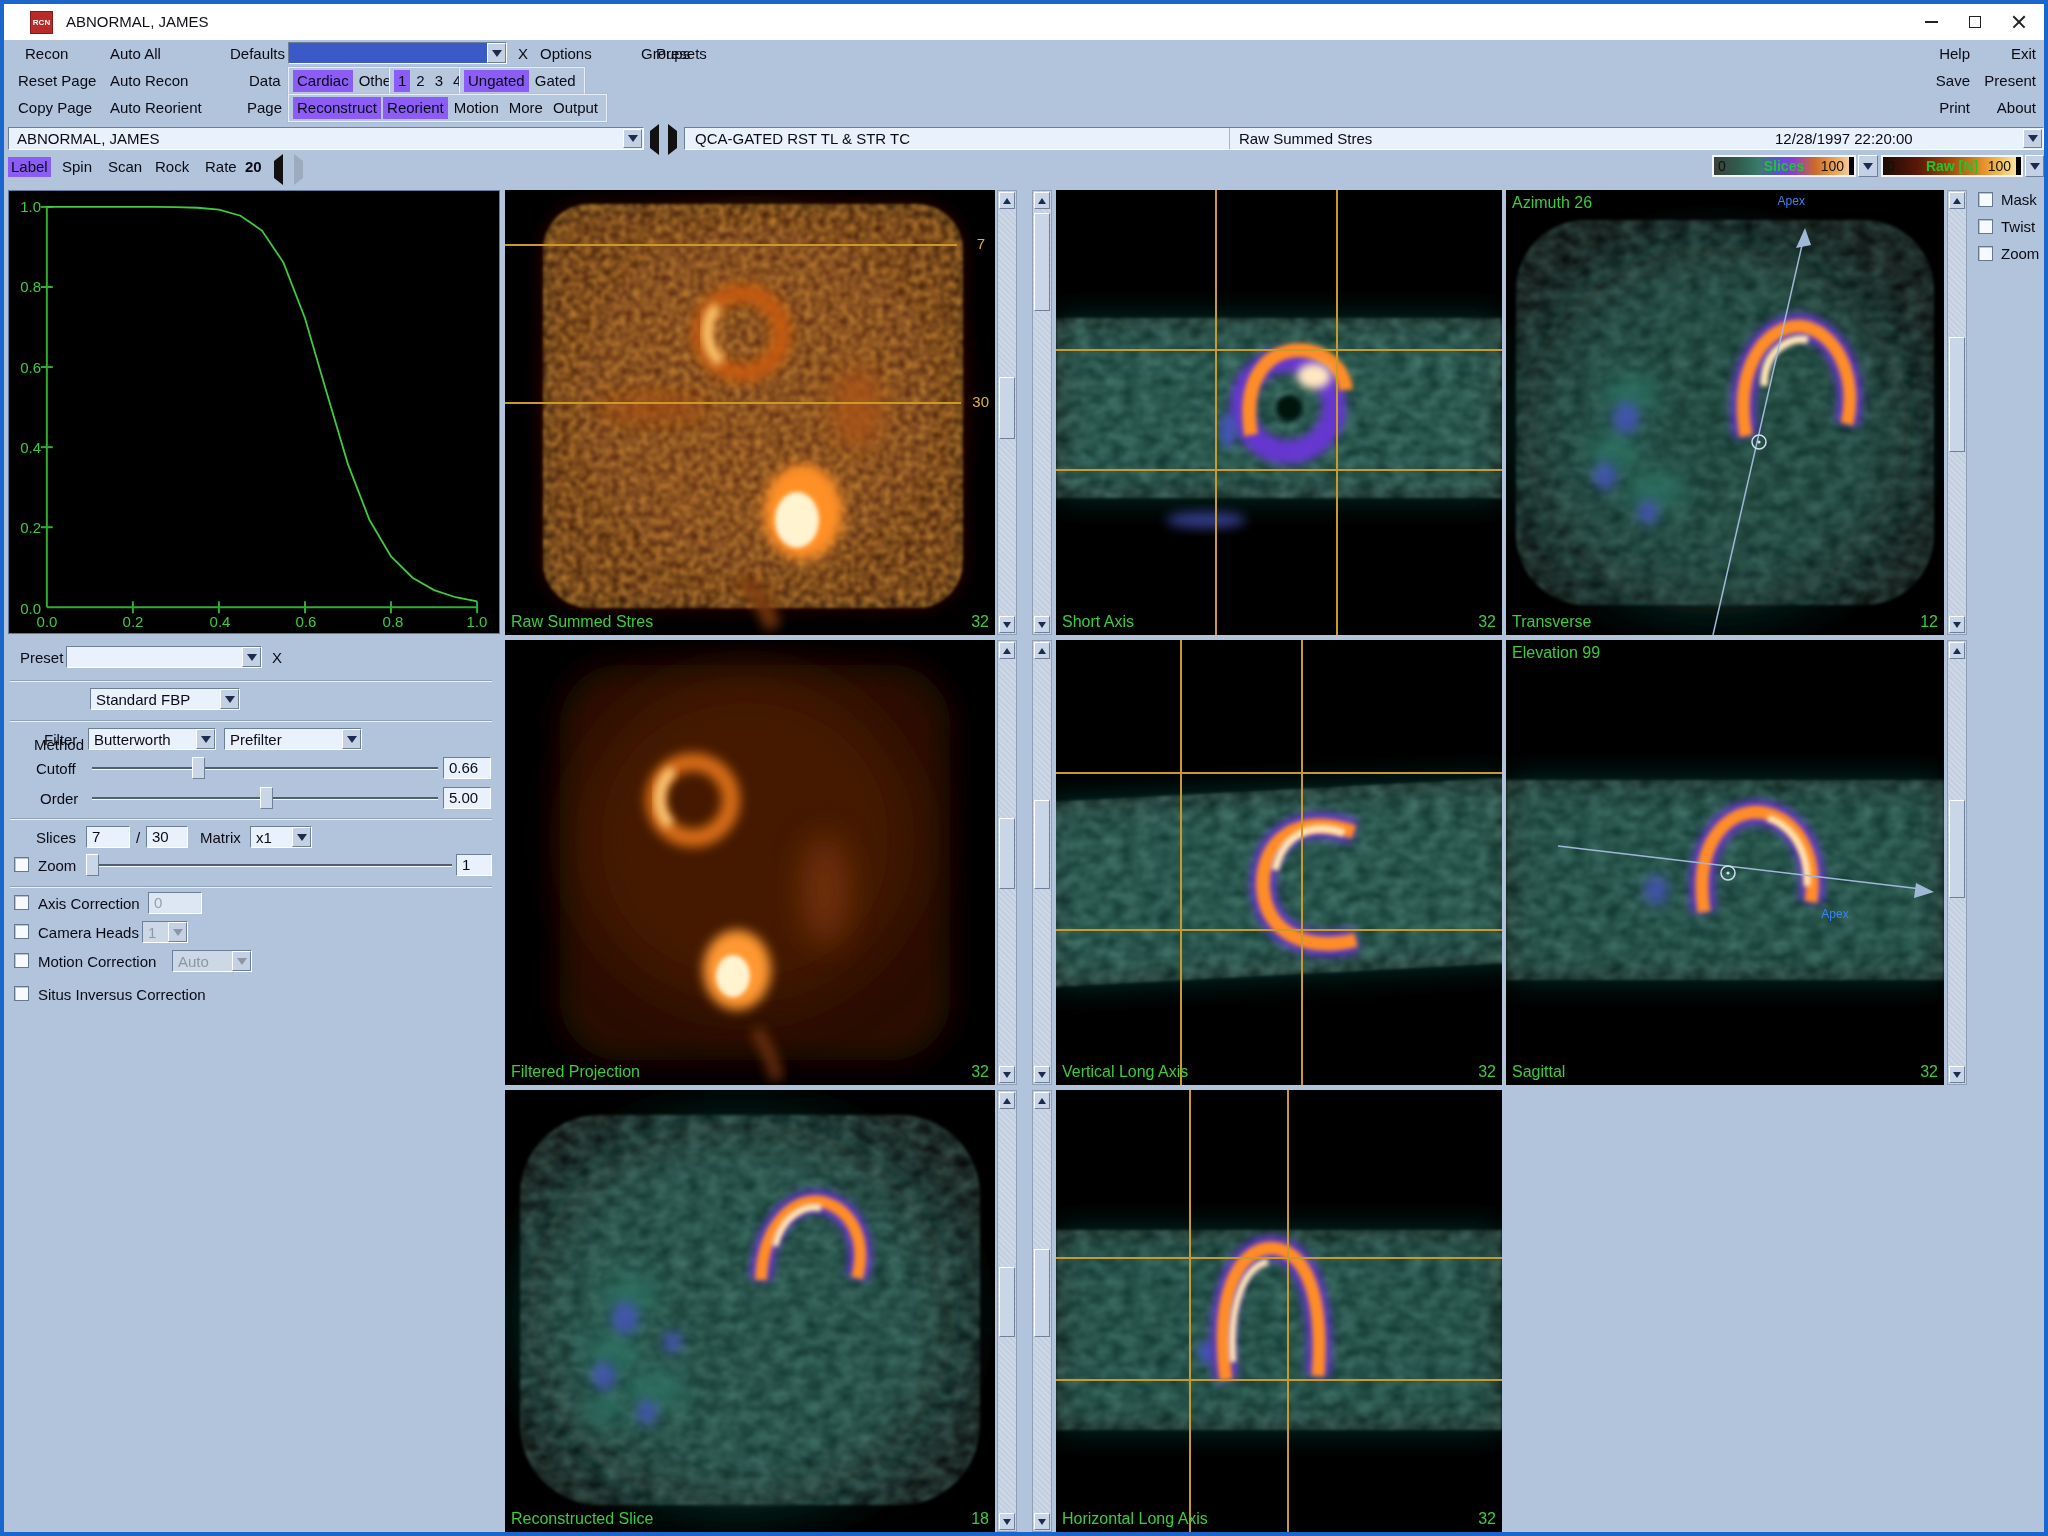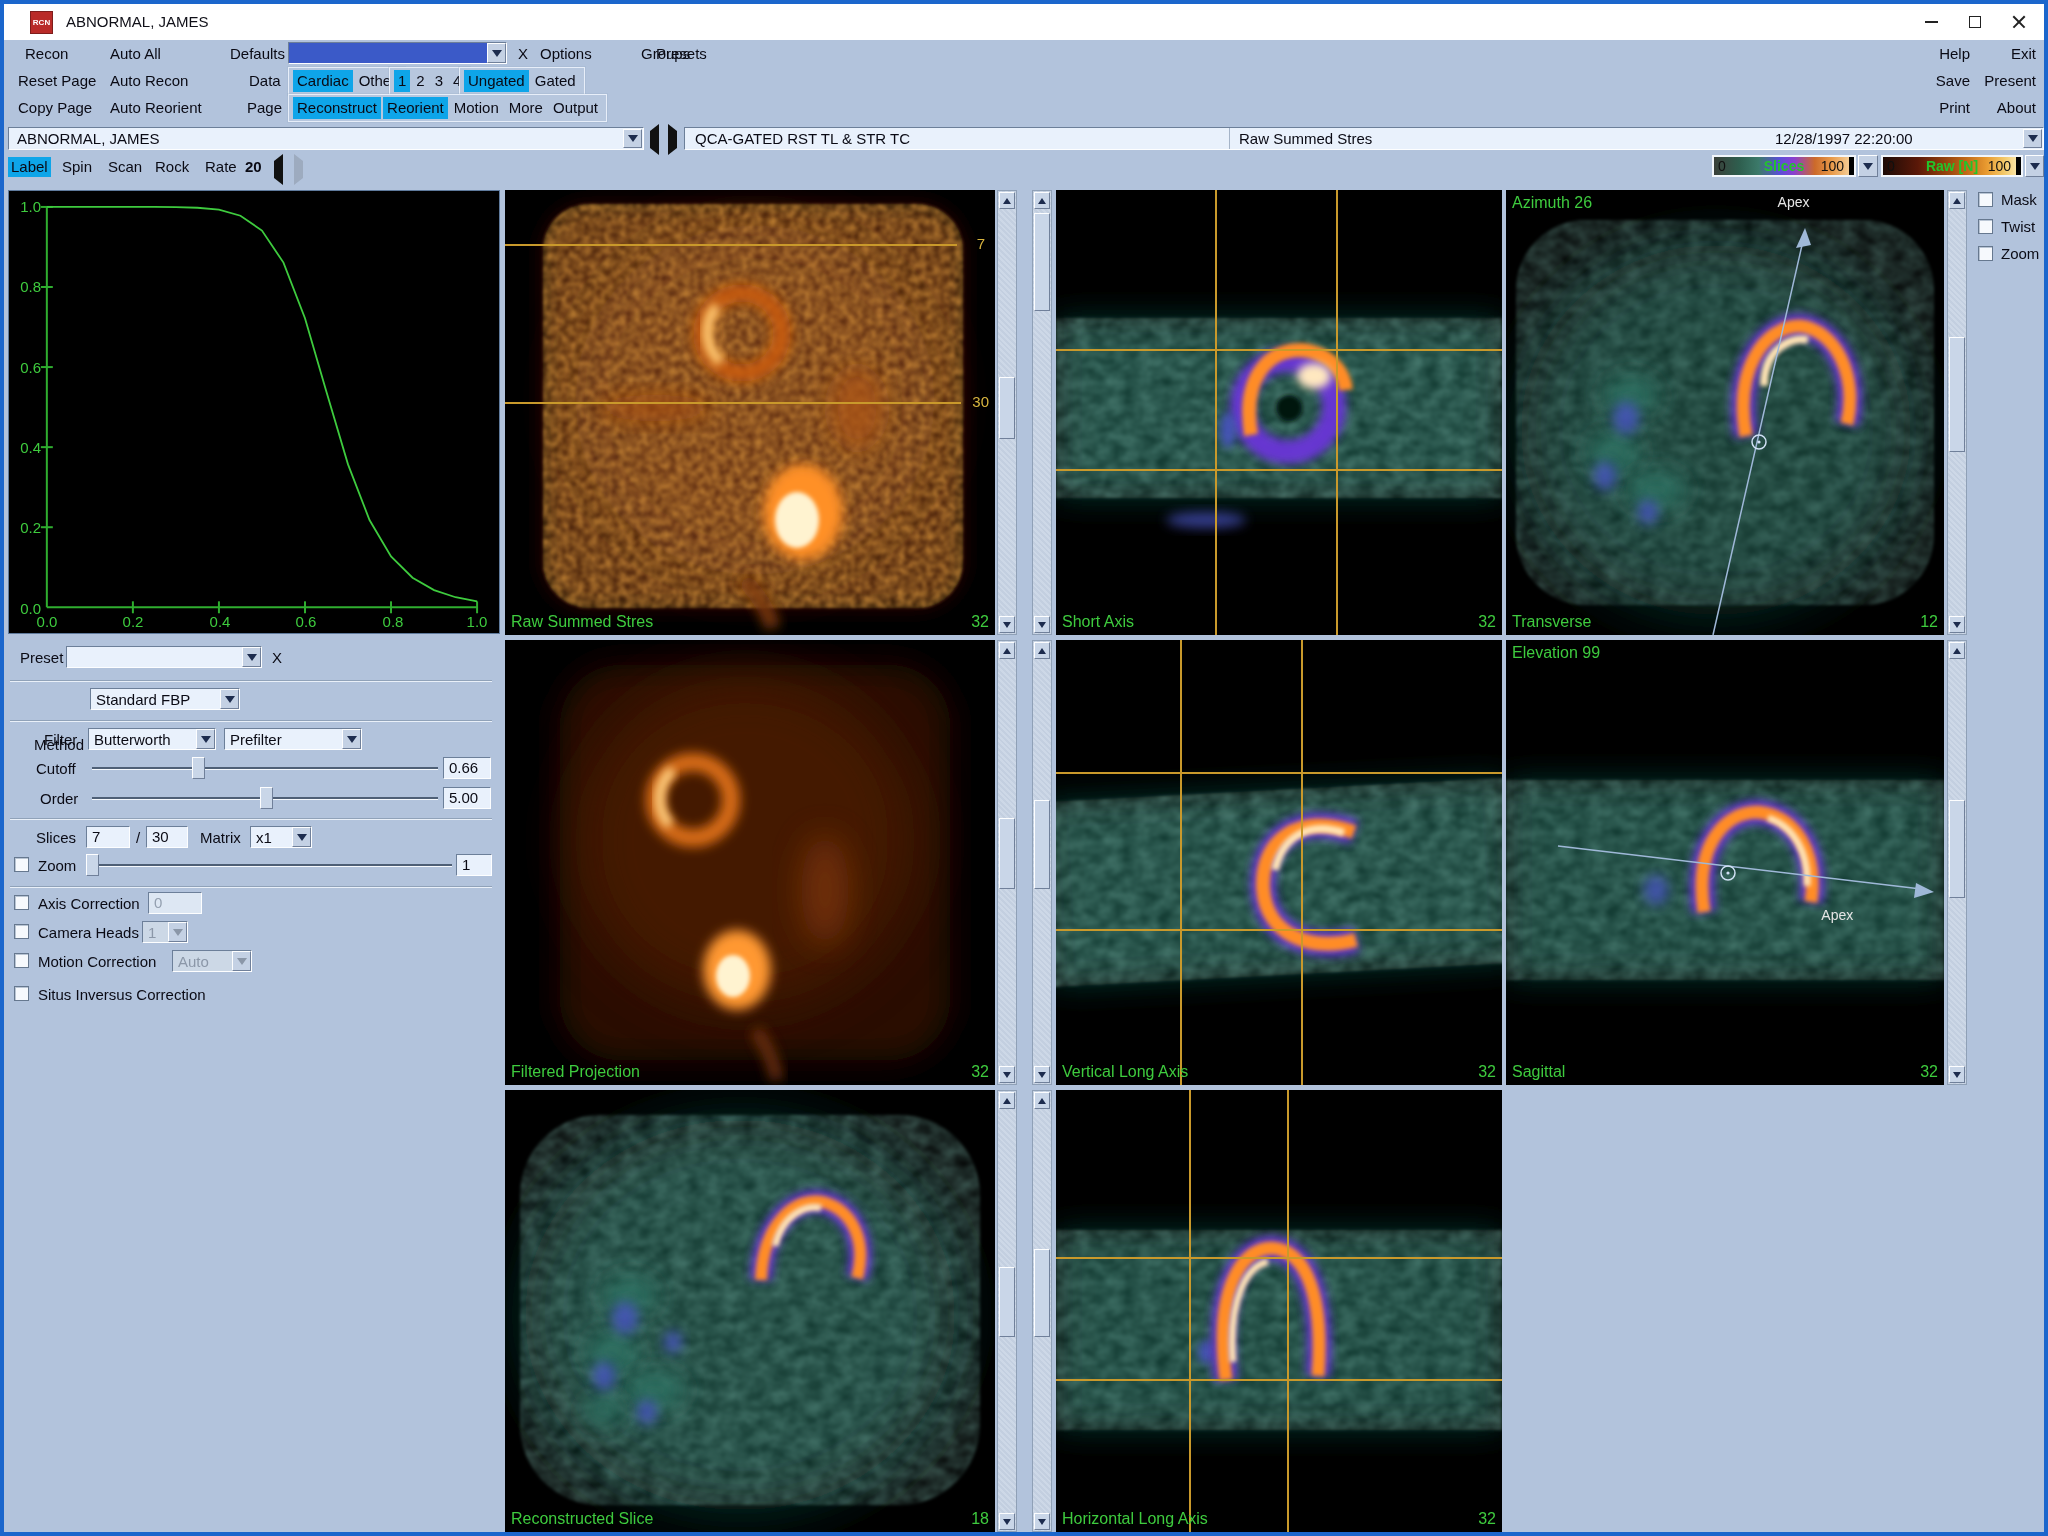--- a/index.html
+++ b/index.html
@@ -15,21 +15,21 @@
   .winbtn { position:absolute; top:6px; width:30px; height:24px; display:flex; align-items:center; justify-content:center; }
   .ic-min { width:13px; height:2px; background:#222; }
   .ic-max { width:12px; height:12px; border:1.5px solid #222; }
   .ic-close { position:relative; width:14px; height:14px; }
   .ic-close i { position:absolute; left:-1px; top:6px; width:16px; height:1.8px; background:#222; }
   .ic-close i.a { transform:rotate(45deg); } .ic-close i.b { transform:rotate(-45deg); }
 
   
   .menurow { position:absolute; height:20px; line-height:20px; }
   .mi { position:absolute; white-space:nowrap; cursor:default; }
-  .ylw { background:#0ea5e9; padding:0 3px; }
+  .ylw { background:#8b5cf6; padding:0 3px; }
   .grp { position:absolute; top:-3px; height:26px; display:flex; align-items:center; padding:0 4px; gap:2px; box-shadow:0 0 0 1px #e7eef9, 0 0 0 2px #93a5bd33; background:#b7c7de; }
   .grp span { padding:1px 4px; white-space:nowrap; }
   .dd { position:absolute; height:22px; background:#e9f1fc; border:1px solid; border-color:#6c7f99 #fdfeff #fdfeff #6c7f99; display:flex; align-items:center; }
   .dd .txt { flex:1; padding:0 5px; white-space:nowrap; overflow:hidden; }
   .ddb { width:19px; height:100%; background:#c4d1e4; border:1px solid; border-color:#fdfeff #70809a #70809a #fdfeff; display:flex; align-items:center; justify-content:center; }
   .tri-dn { width:0; height:0; border-left:5px solid transparent; border-right:5px solid transparent; border-top:7px solid #1d2c4e; }
   .tri-up { width:0; height:0; border-left:5px solid transparent; border-right:5px solid transparent; border-bottom:7px solid #1d2c4e; }
   .dd.blue { background:#3b5ac8; }
   .dd.dis { background:#ccd8e6; color:#8b97a8; }
   .fld { position:absolute; background:#e9f1fc; border:1px solid; border-color:#6c7f99 #fdfeff #fdfeff #6c7f99; }
@@ -43,21 +43,21 @@
   .cbar .max { position:absolute; right:10px; color:#101010; font-size:14px; }
   .cbar .lab { width:100%; text-align:center; color:#23c42b; font-size:14px; font-weight:bold; }
   .cbar .cap { position:absolute; right:0; top:0; bottom:0; width:5px; background:#000; }
 
   
   .panel { position:absolute; background:#000; overflow:hidden; }
   .panel svg { position:absolute; inset:0; width:100%; height:100%; }
   .plabel { position:absolute; left:6px; bottom:4px; color:#3ecb3e; font-size:16px; z-index:5; white-space:nowrap; }
   .pcount { position:absolute; right:6px; bottom:4px; color:#3ecb3e; font-size:16px; z-index:5; }
   .ptop { position:absolute; left:6px; top:4px; color:#3ecb3e; font-size:16px; z-index:5; }
-  .apex { position:absolute; color:#e5e5e5; font-size:14px; z-index:5; }
+  .apex { position:absolute; color:#3b82f6; font-size:12px; z-index:5; }
   .slice-tag { position:absolute; color:#d9b53f; font-size:15px; z-index:5; }
 
   
   .sb { position:absolute; width:20px; background:repeating-linear-gradient(45deg,#c3cfe0 0 2px,#cdd8e7 2px 4px); border:1px solid #8fa0b6; }
   .sbtn { position:absolute; left:1px; width:16px; height:17px; background:#c9d6e8; border:1px solid; border-color:#fdfeff #70809a #70809a #fdfeff; display:flex; align-items:center; justify-content:center; }
   .sbtn .tri-up { border-left-width:4px; border-right-width:4px; border-bottom-width:6px; }
   .sbtn .tri-dn { border-left-width:4px; border-right-width:4px; border-top-width:6px; }
   .sb .th { position:absolute; left:1px; width:16px; background:#c9d6e8; border:1px solid; border-color:#fdfeff #70809a #70809a #fdfeff; }
 
   

